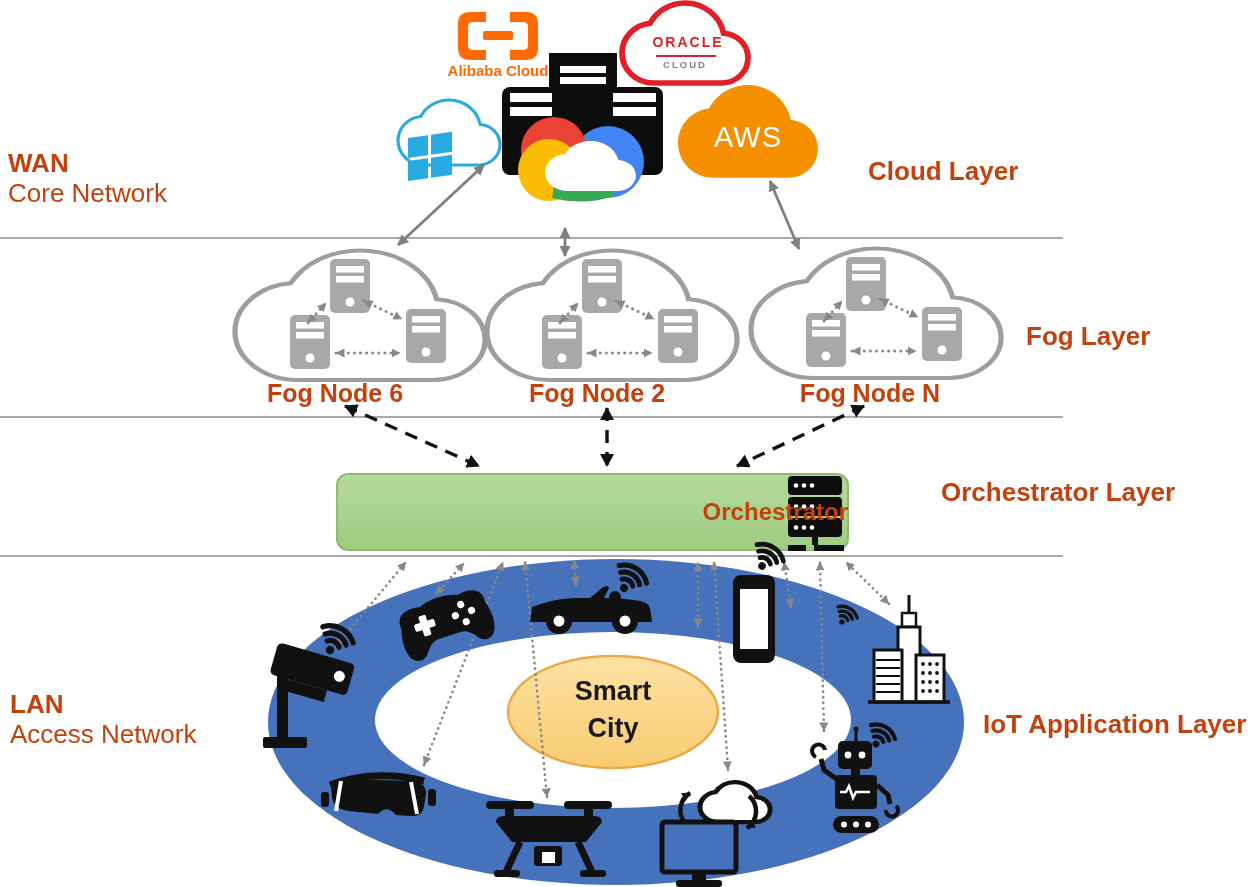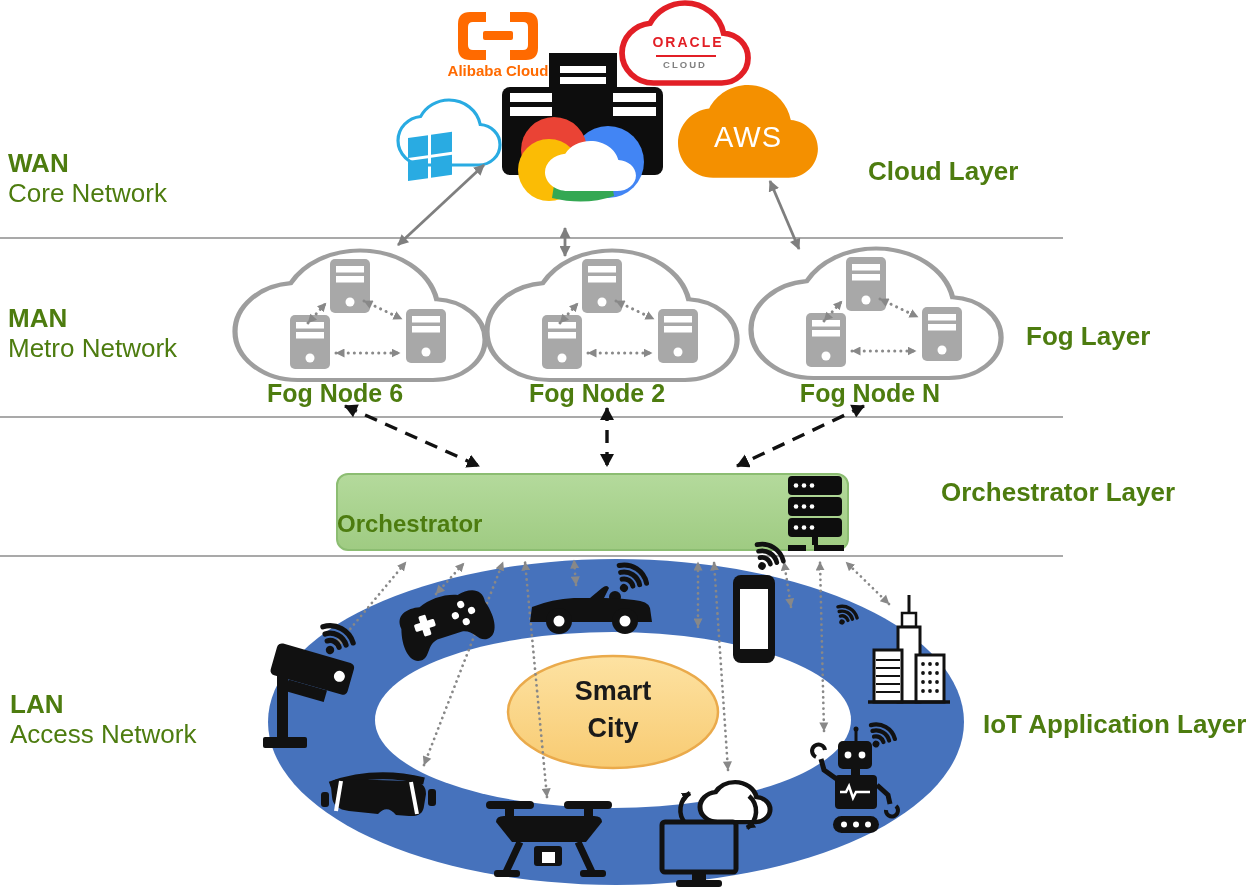--- a/index.html
+++ b/index.html
@@ -1,25 +1,25 @@
 <!DOCTYPE html>
 <html><head>
 <meta charset="utf-8">
 <style>
   html,body{margin:0;padding:0;background:#fff;}
   #stage{position:relative;width:1250px;height:887px;background:#fff;overflow:hidden;
          font-family:"Liberation Sans","DejaVu Sans",sans-serif;}
   #diagram{position:absolute;left:0;top:0;width:1250px;height:887px;}
-  .lbl{position:absolute;color:#4d7c0f;white-space:nowrap;}
+  .lbl{position:absolute;color:#c2410c;white-space:nowrap;}
   .acró{font-size:26px;font-weight:700;line-height:30px;}
   .net{font-size:26px;font-weight:400;line-height:30px;}
   .rightlbl{font-size:26px;font-weight:700;}
   .caption{font-size:27px;font-weight:700;text-align:center;}
   .foglbl{font-size:25px;font-weight:700;text-align:center;width:200px;}
-  .orchlbl{font-size:24px;font-weight:700;text-align:left;width:511px;left:337px;top:510px;}
+  .orchlbl{font-size:24px;font-weight:700;text-align:right;width:511px;left:337px;top:498px;}
   .sclbl{font-size:27px;font-weight:700;text-align:center;width:160px;left:533px;top:673px;line-height:37px;color:#1a1a1a;}
   .awslbl{font-size:29px;font-weight:400;color:#fff;text-align:center;width:140px;left:678px;top:121px;letter-spacing:1px;}
   .alilbl{font-size:15px;font-weight:700;color:#FF6A00;text-align:center;width:110px;left:443px;top:62px;}
   .oralbl{font-size:14px;font-weight:700;color:#E21F26;text-align:center;width:120px;left:628px;top:34px;letter-spacing:2px;}
   .oradiv{position:absolute;left:656px;top:55px;width:60px;height:2px;background:#E21F26;}
   .orasub{font-size:9.5px;font-weight:700;color:#808080;text-align:center;width:120px;left:625px;top:59px;letter-spacing:2px;}
 </style>
 </head>
 <body>
 
@@ -308,24 +308,20 @@
     <line x1="411" y1="782" x2="417" y2="814" stroke="#fff" stroke-width="4"></line>
     <rect x="321" y="792" width="8" height="15" rx="3" fill="#111"></rect>
     <rect x="428" y="789" width="8" height="17" rx="3" fill="#111"></rect>
   </g>
 </svg>
 
 <div class="lbl" style="left:8px;top:148px;">
   <div class="acró">WAN</div>
   <div class="net">Core Network</div>
 </div>
-<div class="lbl" style="left:8px;top:303px;">
-  <div class="acró">MAN</div>
-  <div class="net">Metro Network</div>
-</div>
 <div class="lbl" style="left:10px;top:676px;margin-top:13px;">
   <div class="acró">LAN</div>
   <div class="net">Access Network</div>
 </div>
 
 <div class="lbl rightlbl" style="left:868px;top:156px;">Cloud Layer</div>
 <div class="lbl rightlbl" style="left:1026px;top:321px;">Fog Layer</div>
 <div class="lbl rightlbl" style="left:941px;top:477px;">Orchestrator Layer</div>
 <div class="lbl rightlbl" style="left:983px;top:709px;text-align:right;">IoT Application Layer</div>
 

